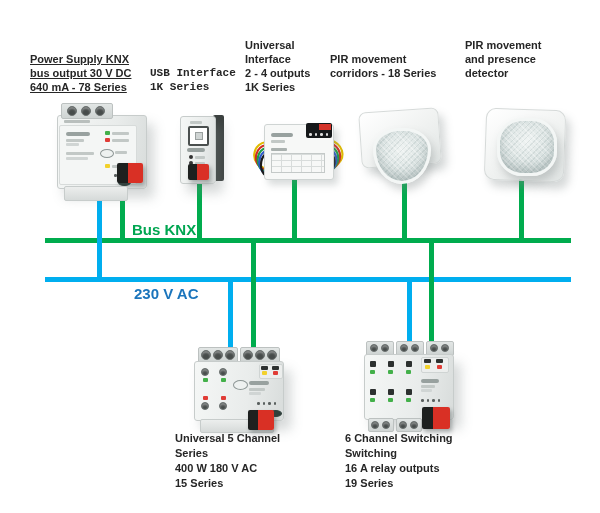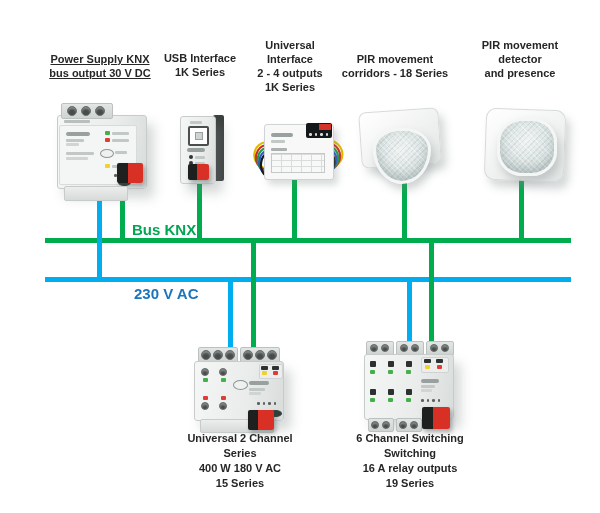--- a/index.html
+++ b/index.html
@@ -5,21 +5,21 @@
   html,body{margin:0;padding:0;background:#fff;}
   .stage{position:relative;width:600px;height:513px;background:#ffffff;overflow:hidden;
          font-family:"Liberation Sans",sans-serif;}
   
   .hline,.vline{position:absolute;}
   .hline{height:5px;z-index:1;}
   .vline{width:5px;z-index:2;}
   .c-green{background:#00ac4e;}
   .c-blue{background:#00aeef;}
   
-  .dev-label{position:absolute;z-index:5;text-align:center;color:#262626;
+  .dev-label{position:absolute;z-index:5;color:#262626;
              font-weight:bold;font-size:11px;line-height:14px;}
   .dev-label.lower{line-height:15px;}
   .bus-label{position:absolute;z-index:5;font-weight:bold;font-size:15px;}
   
   .device{position:absolute;z-index:3;}
   .din-body{position:absolute;background:linear-gradient(100deg,#f5f7f6 0%,#e9eceb 60%,#d8dcdb 100%);
             border:1px solid #c7cccb;border-radius:3px;
             box-shadow:7px 9px 12px rgba(120,130,130,.30);}
   .term-block{position:absolute;background:linear-gradient(#e2e6e5,#cfd4d3);
               border:1px solid #bcc1c0;border-radius:2px;}
@@ -75,42 +75,43 @@
   <div class="vline c-green" style="left:251px;top:238px;height:117px;"></div>
   <div class="vline c-blue" style="left:407px;top:277px;height:73px;"></div>
   <div class="vline c-green" style="left:429px;top:238px;height:112px;"></div>
 
   <div class="bus-label" style="left:132px;top:221px;color:#00a651;">Bus KNX</div>
   <div class="bus-label" style="left:134px;top:285px;color:#1b75bc;">230 V AC</div>
 
   <div class="dev-label" style="left:30px;top:52px;width:140px;text-decoration:underline;">
     <div>Power Supply KNX</div>
     <div>bus output 30 V DC</div>
-  </div>
-  <div class="dev-label" style="left:150px;top:51px;width:100px;">
+    <div>640 mA - 78 Series</div>
+  </div>
+  <div class="dev-label" style="left:150px;top:66px;width:100px;font-family:Liberation Mono, monospace;">
     <div>USB Interface</div>
     <div>1K Series</div>
   </div>
   <div class="dev-label" style="left:245px;top:38px;width:90px;">
     <div>Universal</div>
     <div>Interface</div>
     <div>2 - 4 outputs</div>
     <div>1K Series</div>
   </div>
   <div class="dev-label" style="left:330px;top:52px;width:130px;">
     <div>PIR movement</div>
     <div>corridors - 18 Series</div>
   </div>
   <div class="dev-label" style="left:465px;top:38px;width:110px;">
     <div>PIR movement</div>
+    <div>and presence</div>
     <div>detector</div>
-    <div>and presence</div>
   </div>
   <div class="dev-label lower" style="left:175px;top:431px;width:130px;">
-    <div>Universal 2 Channel</div>
+    <div>Universal 5 Channel</div>
     <div>Series</div>
     <div>400 W 180 V AC</div>
     <div>15 Series</div>
   </div>
   <div class="dev-label lower" style="left:345px;top:431px;width:130px;">
     <div>6 Channel Switching</div>
     <div>Switching</div>
     <div>16 A relay outputs</div>
     <div>19 Series</div>
   </div>

